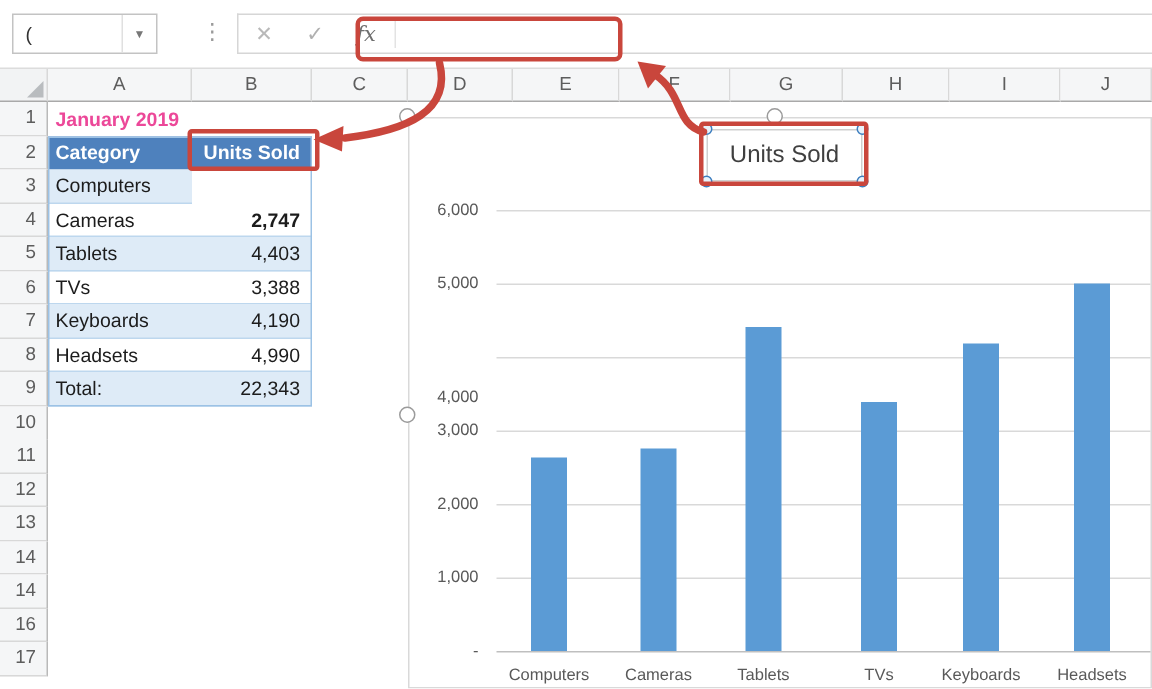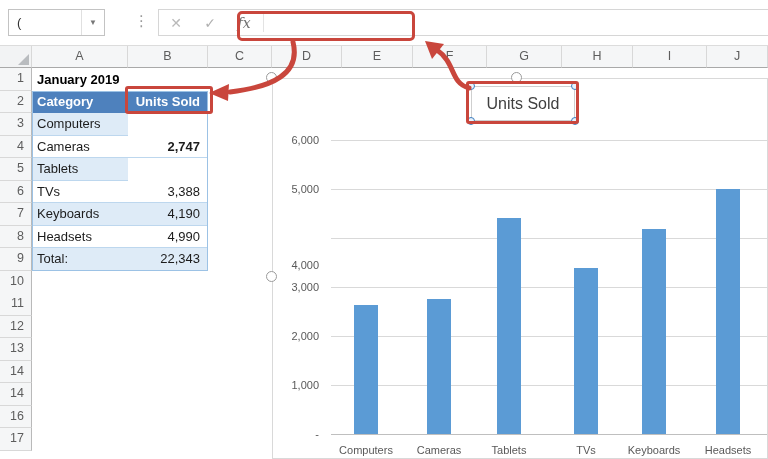--- a/index.html
+++ b/index.html
@@ -46,21 +46,21 @@
     position:absolute;left:0;width:32px;box-sizing:border-box;
     background:#f5f6f7;border-bottom:1px solid #d8d8d8;border-right:1px solid #b9b9b9;
     color:#5d5d5d;font-size:12.5px;text-align:right;padding-right:7px;
   }
 
   
   .sheetbody{position:absolute;left:32px;top:68px;right:0;bottom:0;background:#fff;z-index:1;}
   .cell{position:absolute;box-sizing:border-box;font-size:13px;color:#1c1c1c;display:flex;align-items:center;}
   .cell.num{justify-content:flex-end;padding-right:8px;}
   .cell.txt{padding-left:5px;}
-  .a1{font-weight:bold;color:#000000;}
+  .a1{font-weight:bold;color:#ec4899;}
   .thead{background:var(--hdrblue);color:#fff;font-weight:bold;}
   .band{background:var(--band);}
   .trow{border-bottom:1px solid #bdd7ee;}
   .range-outline{position:absolute;border:1px solid #9cc2e5;box-sizing:border-box;pointer-events:none;}
 
   
   .chart{
     position:absolute;left:272px;top:78px;width:496px;height:381px;background:#fff;
     border:1px solid #d9d9d9;box-sizing:border-box;z-index:10;
   }
@@ -145,20 +145,21 @@
 <div class="sheetbody">
 
   <div class="cell txt a1" style="left:0;top:0;width:170px;height:23px;">January 2019</div>
 
 <div class="cell txt thead" style="left: 0px; top: 22.5px; width: 96px; height: 22.5px;">Category</div>
     <div class="cell num thead" style="left: 96px; top: 22.5px; width: 80px; height: 22.5px;">Units Sold</div>
     <div class="cell txt trow band" style="left: 0px; top: 45px; width: 96px; height: 22.5px;">Computers</div>
     <div class="cell txt trow" style="left: 0px; top: 67.5px; width: 96px; height: 22.5px;">Cameras</div>
     <div class="cell num trow" style="left: 96px; top: 67.5px; width: 80px; height: 22.5px; font-weight: bold;">2,747</div>
     <div class="cell txt trow band" style="left: 0px; top: 90px; width: 96px; height: 22.5px;">Tablets</div>
+    <div class="cell num trow band" style="left: 96px; top: 90px; width: 80px; height: 22.5px;">4,403</div>
     <div class="cell txt trow" style="left: 0px; top: 112.5px; width: 96px; height: 22.5px;">TVs</div>
     <div class="cell num trow" style="left: 96px; top: 112.5px; width: 80px; height: 22.5px;">3,388</div>
     <div class="cell txt trow band" style="left: 0px; top: 135px; width: 96px; height: 22.5px;">Keyboards</div>
     <div class="cell num trow band" style="left: 96px; top: 135px; width: 80px; height: 22.5px;">4,190</div>
     <div class="cell txt trow" style="left: 0px; top: 157.5px; width: 96px; height: 22.5px;">Headsets</div>
     <div class="cell num trow" style="left: 96px; top: 157.5px; width: 80px; height: 22.5px;">4,990</div>
     <div class="cell txt trow band" style="left: 0px; top: 180px; width: 96px; height: 22.5px;">Total:</div>
     <div class="cell num trow band" style="left: 96px; top: 180px; width: 80px; height: 22.5px;">22,343</div>
     <div class="range-outline" style="left: 0px; top: 22.5px; width: 176px; height: 180px;"></div>
   </div>

